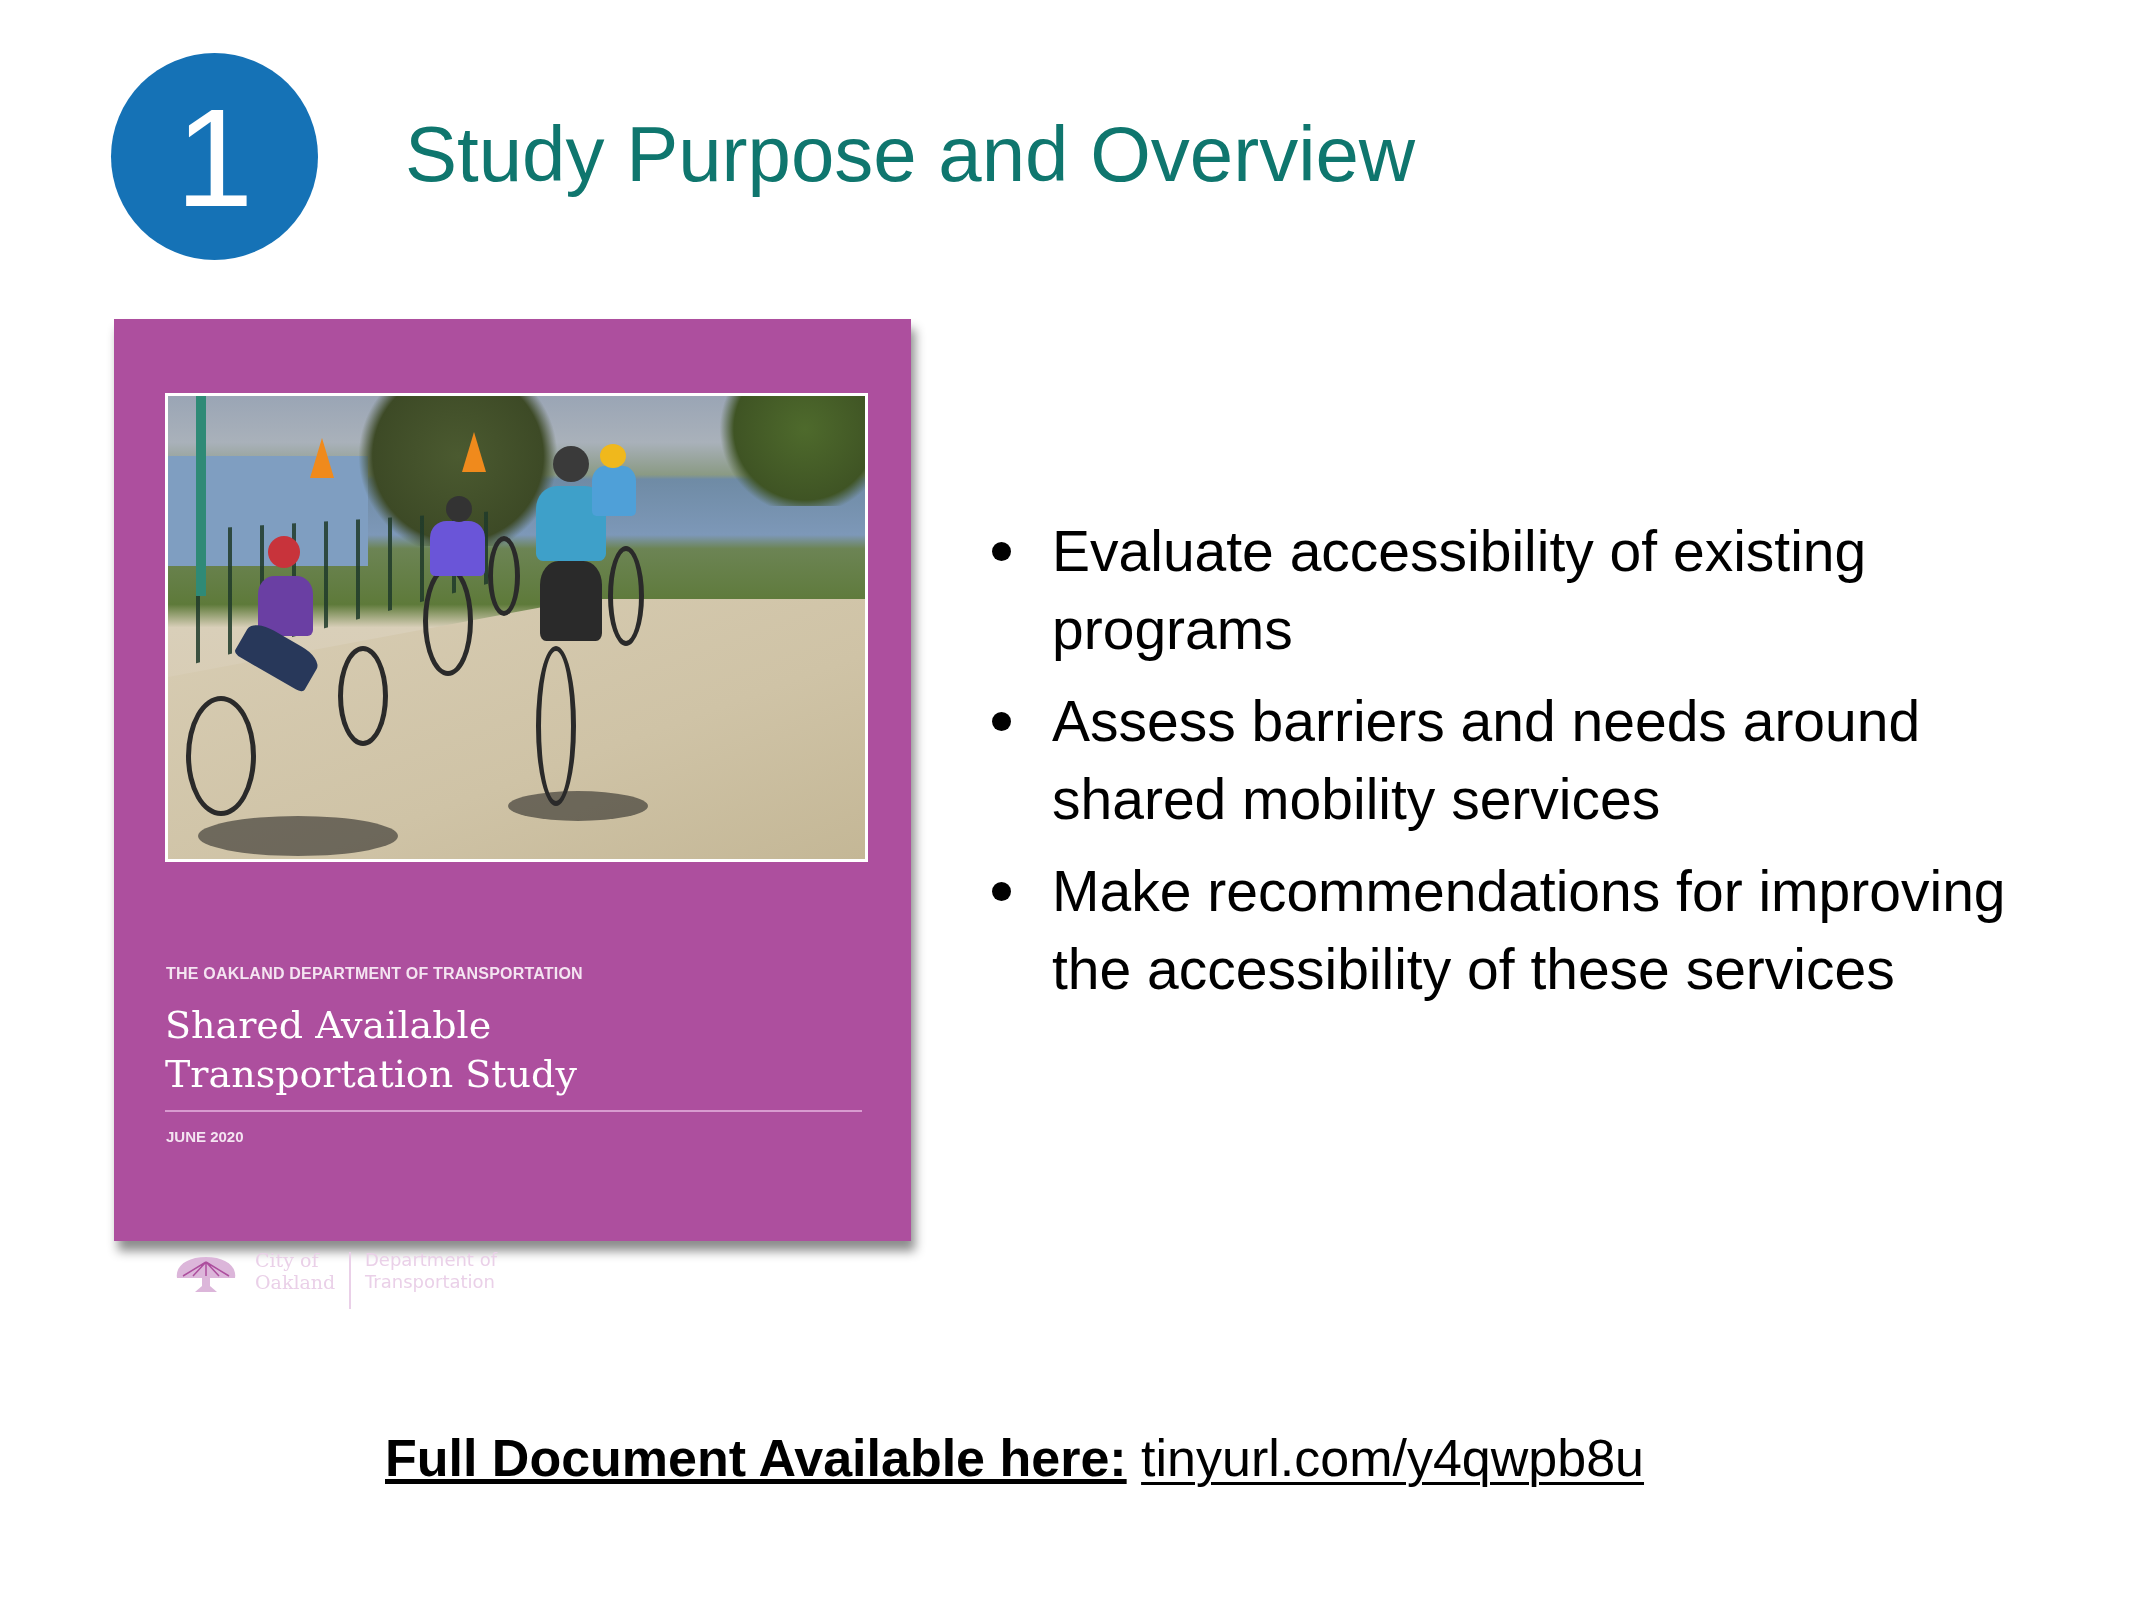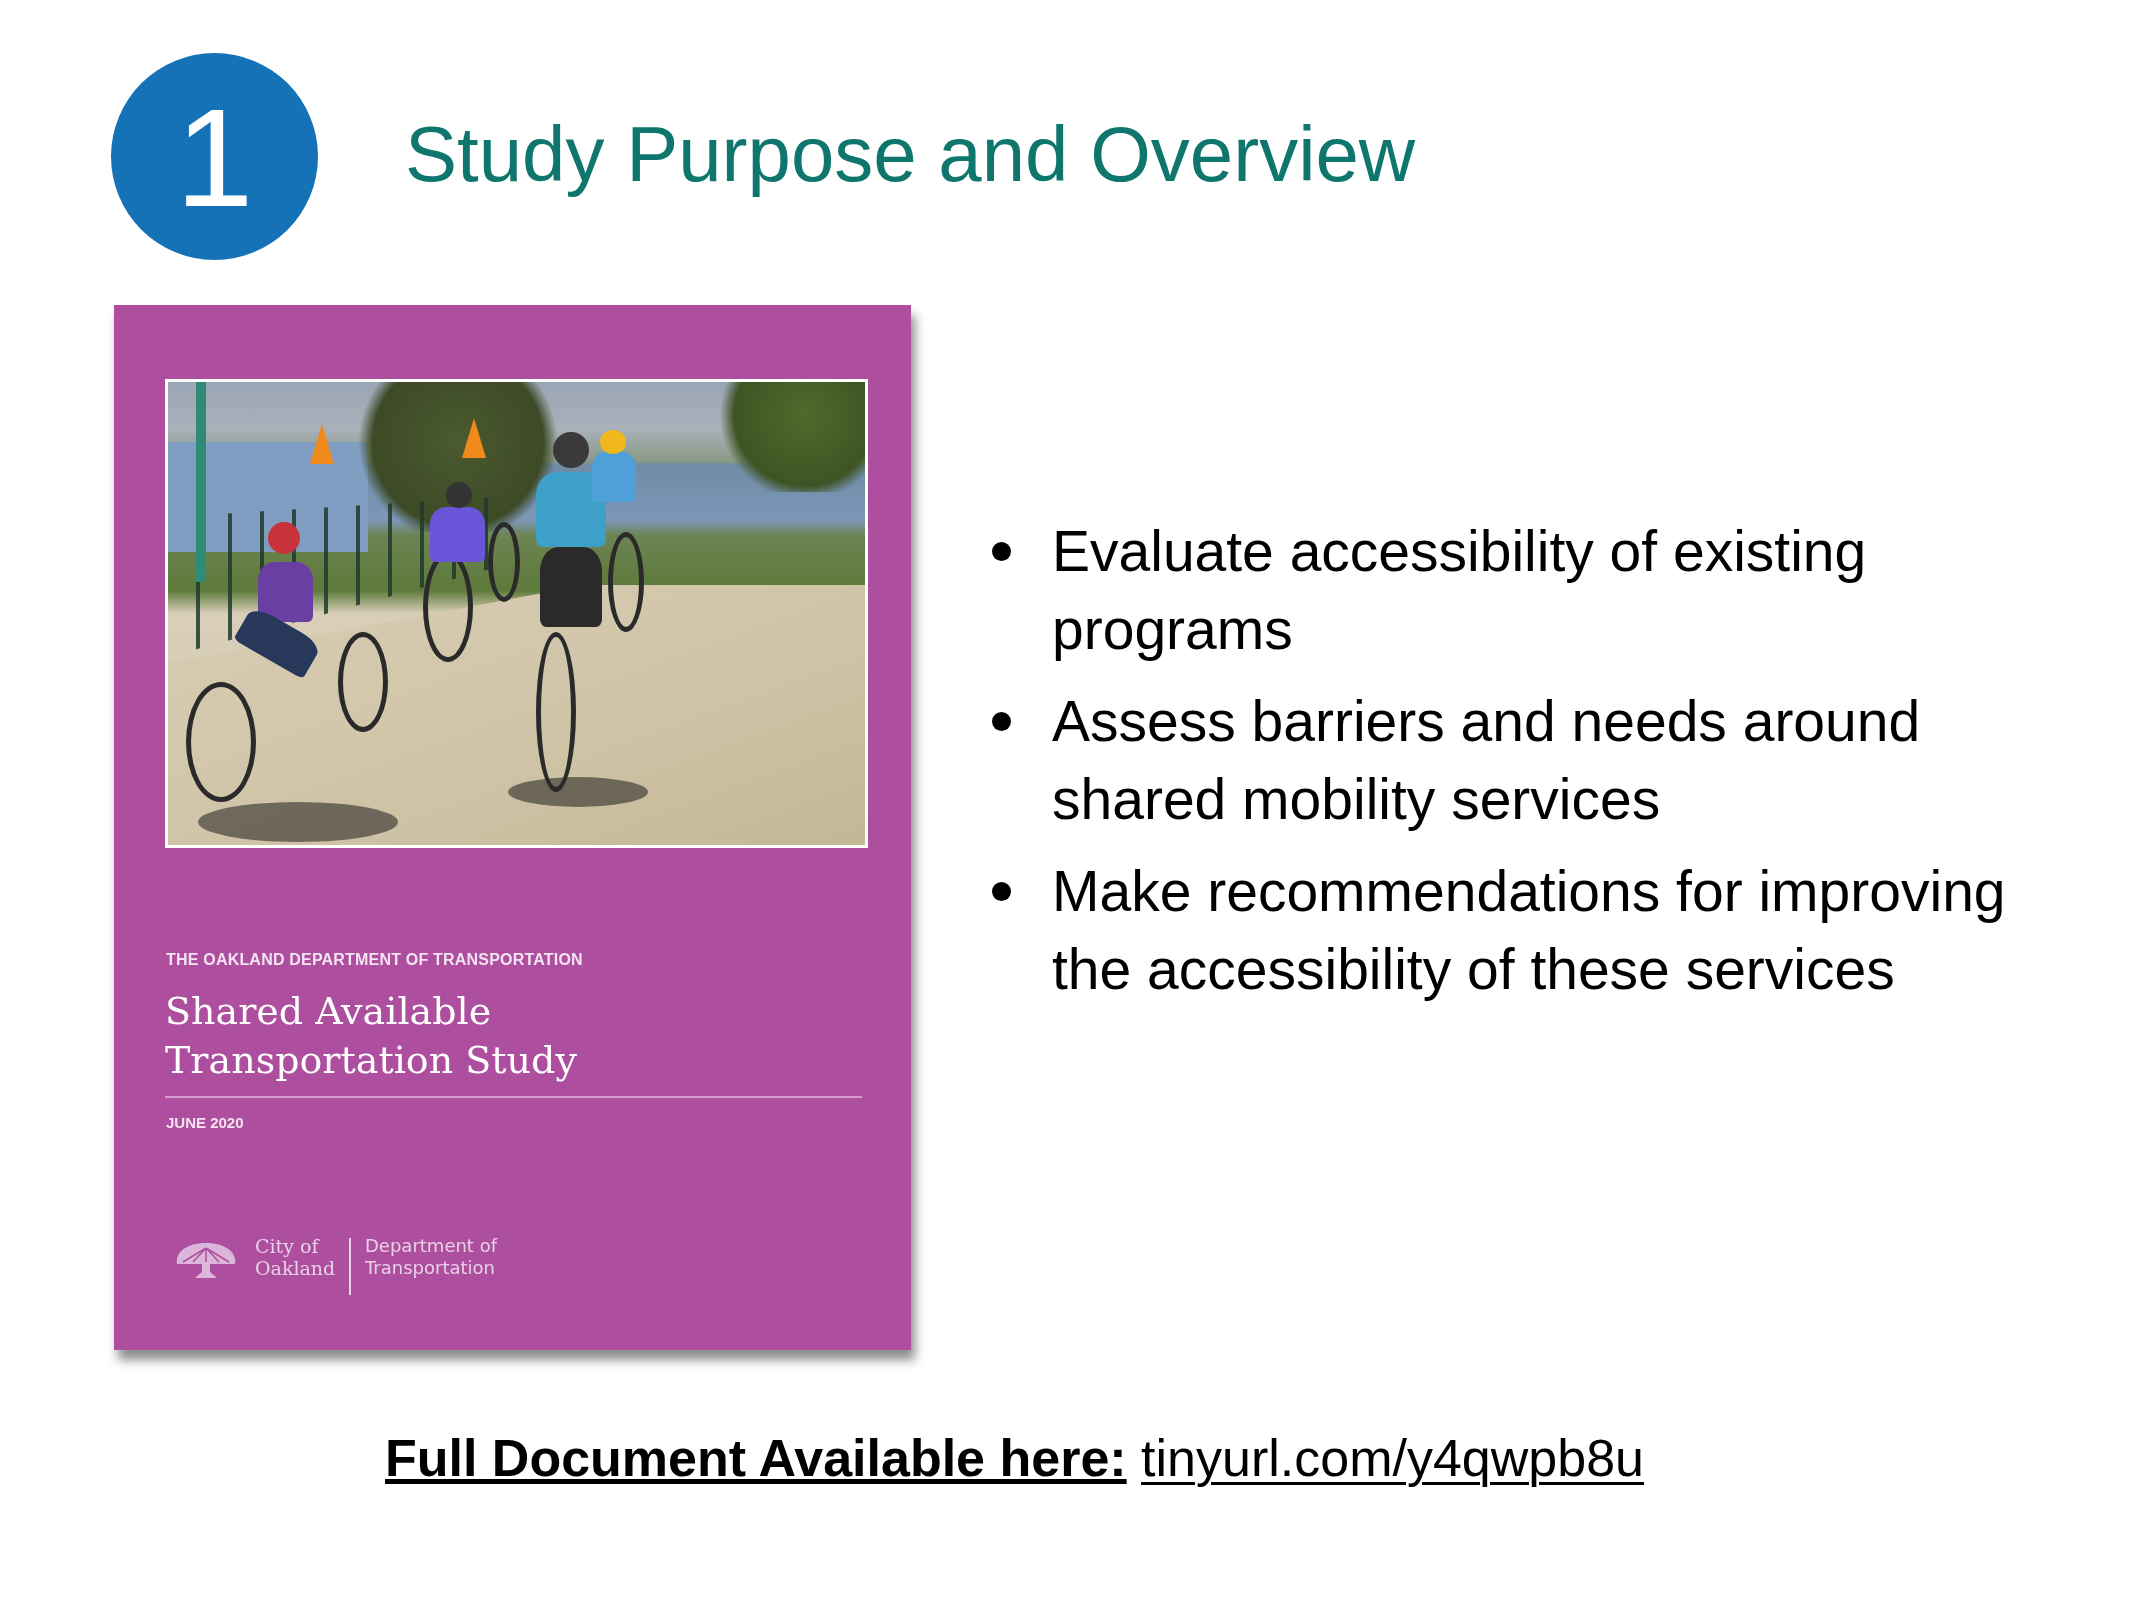--- a/index.html
+++ b/index.html
@@ -10,21 +10,21 @@
   .num-circle {
     position:absolute; left:111px; top:53px; width:207px; height:207px; border-radius:50%;
     background:#1572b6; color:#fff; display:flex; align-items:center; justify-content:center;
   }
   .num-circle span { font-size:140px; line-height:1; font-family:"Liberation Sans", sans-serif; margin-top:2px; }
   .slide-title {
     position:absolute; left:385px; top:112px; font-size:78px; font-weight:normal; color:#0f766e;
     white-space:nowrap; line-height:1.1;margin-left:20px;
   }
   .cover {
-    position:absolute; left:114px; top:305px; width:797px; height:1045px; background:#ad4f9e;
+    position:absolute; left:114px; top:319px; width:797px; height:922px; background:#ad4f9e;
     box-shadow:4px 10px 10px rgba(0,0,0,0.45);
   }
   .photo {
     position:absolute; left:51px; top:74px; width:697px; height:463px; border:3px solid #ffffff;
     overflow:hidden;
     background:
       linear-gradient(180deg, #9aa5b5 0%, #a9b1ba 10%, #8a9a84 17%, #6f8ba5 18%, #7d98b8 30%, #6c8454 33%, #5e7a3a 45%, #d9cfb9 50%, #d5c7ab 100%);
   }
   .photo .lake { position:absolute; left:0; top:60px; width:200px; height:110px; background:#7f9ec1; }
   .photo .path { position:absolute; left:0; bottom:0; width:100%; height:260px;

